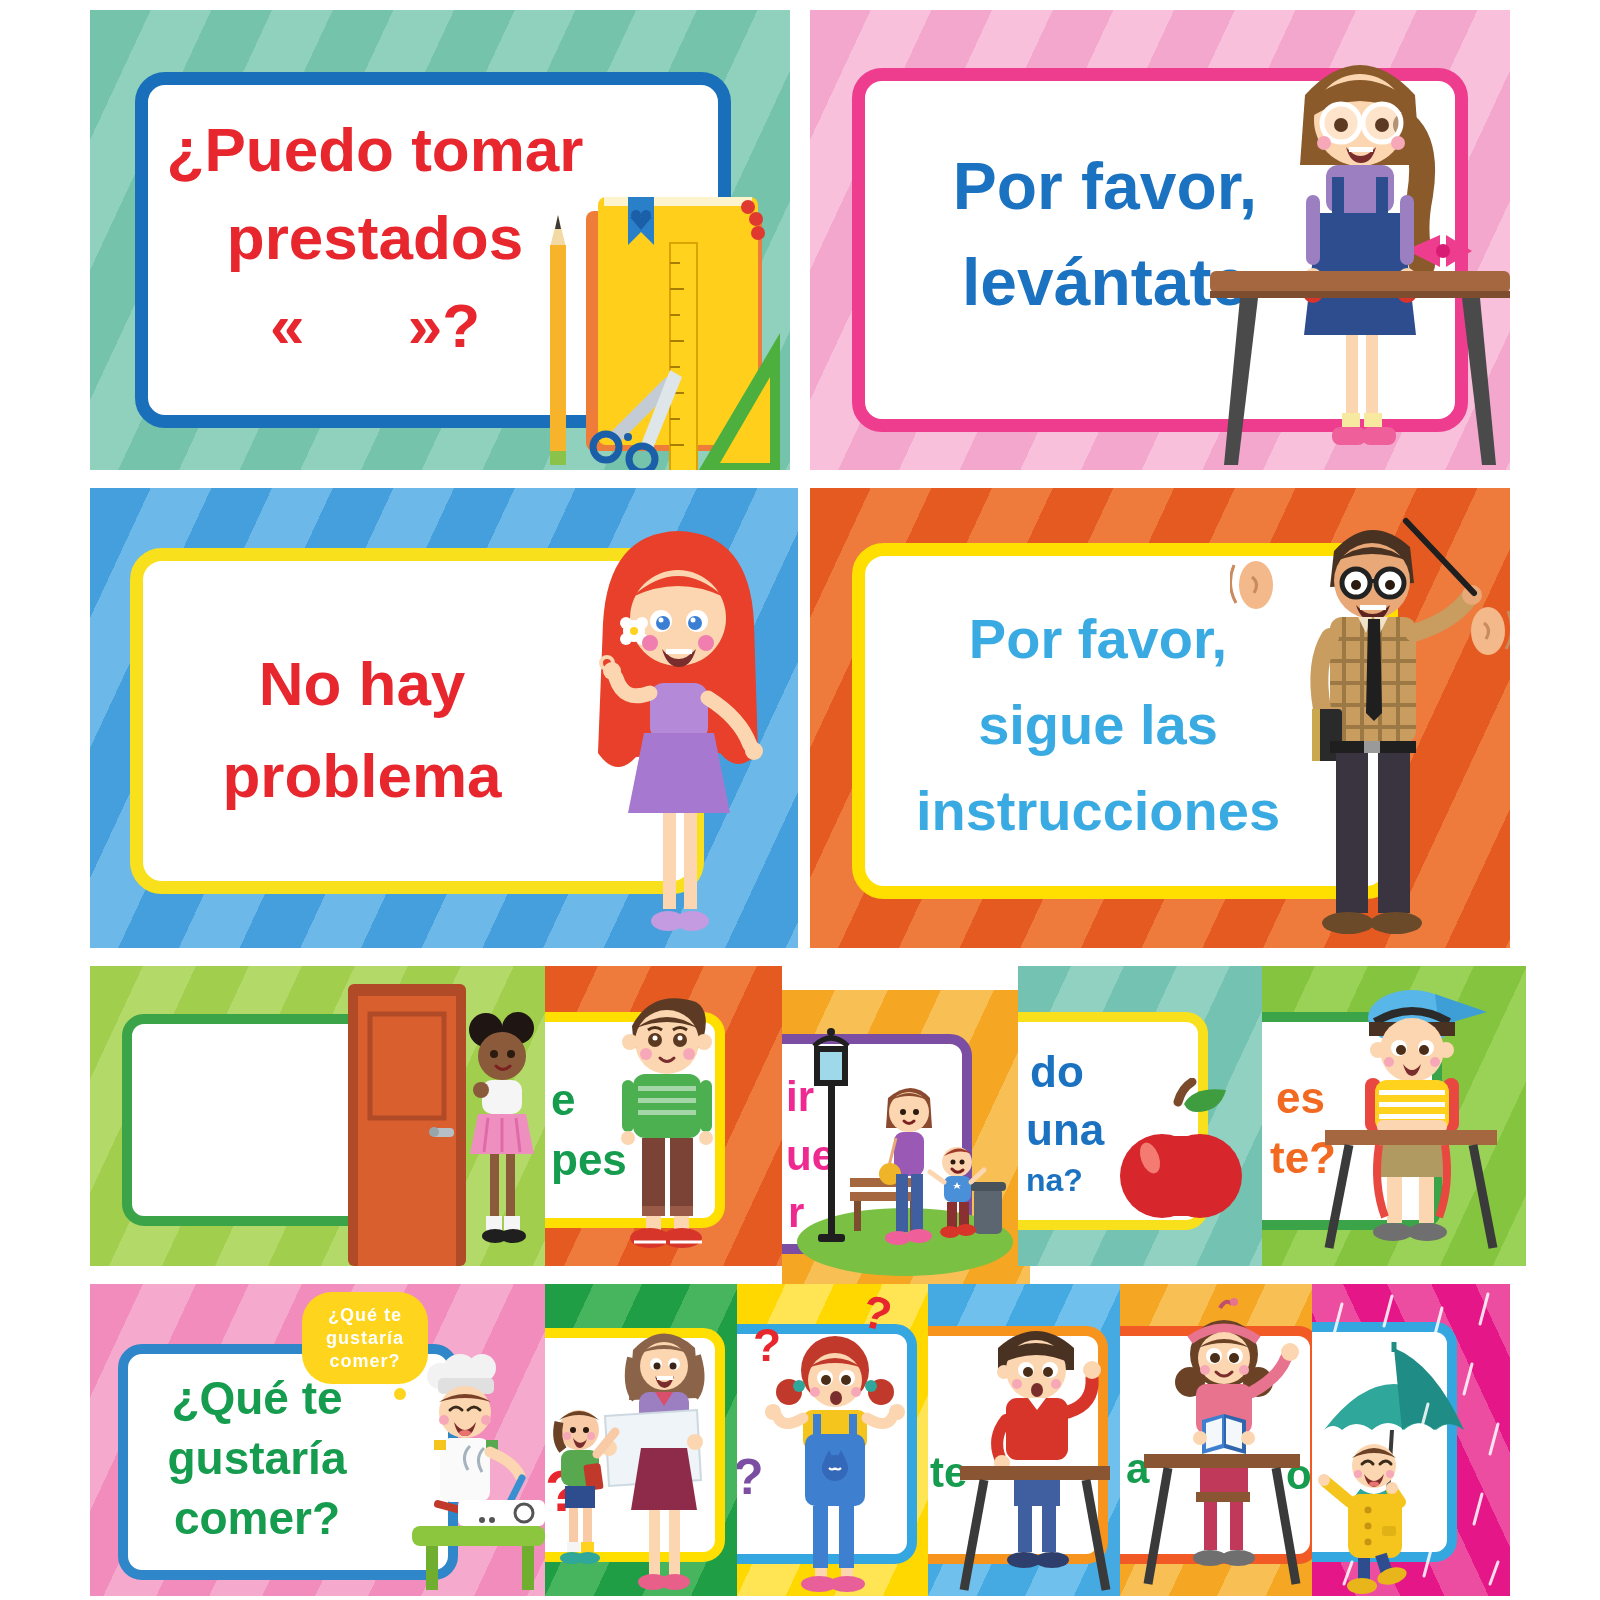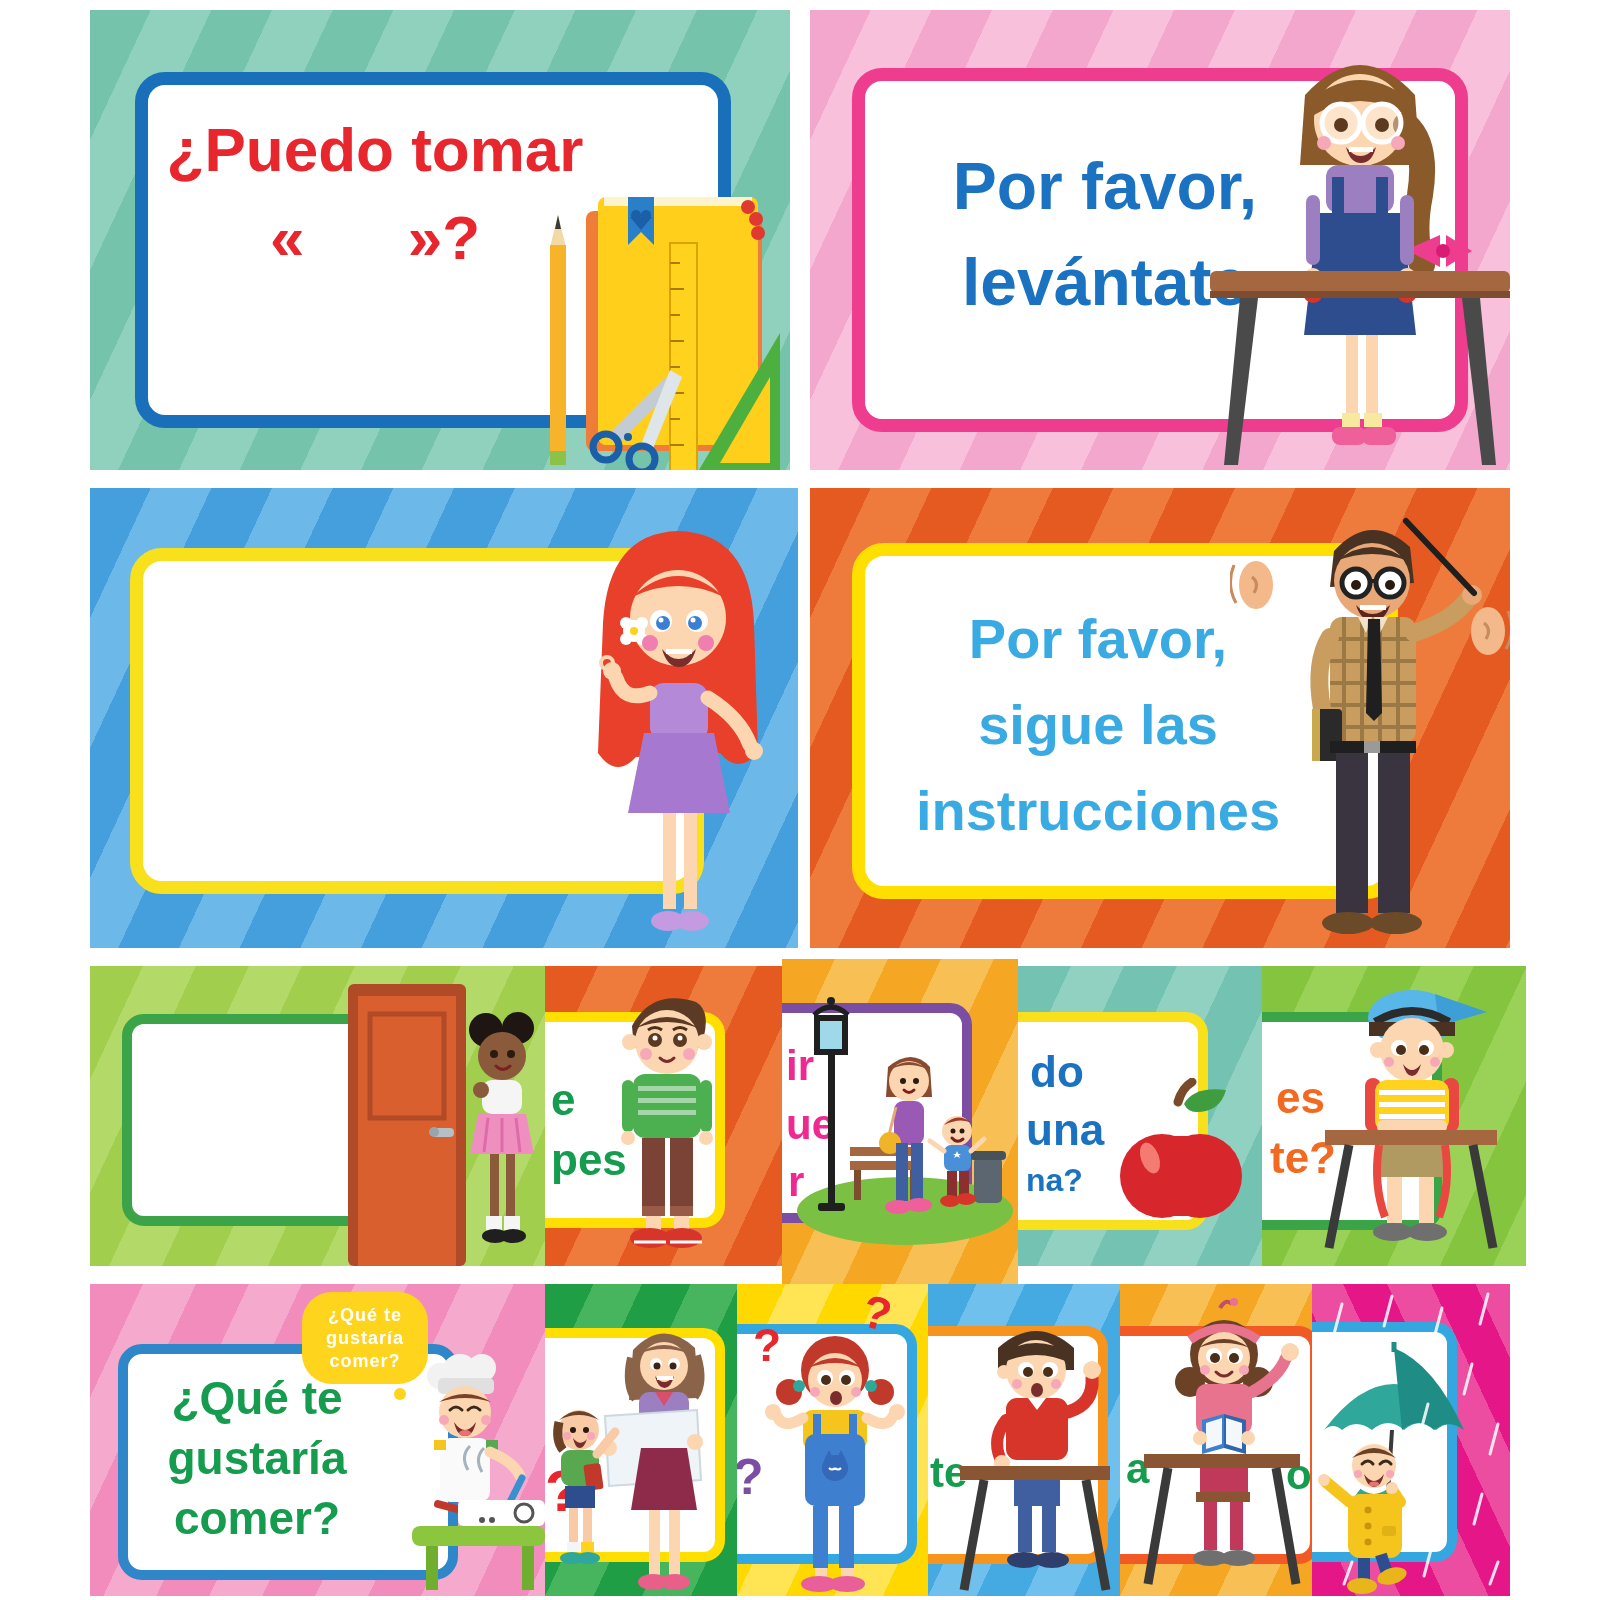--- a/index.html
+++ b/index.html
@@ -34,21 +34,21 @@
   .bubble .ctext{position:static;color:#ffffff;font-size:18px;line-height:23px;letter-spacing:1px;}
   .bubble-tail{position:absolute;background:#ffd41d;border-radius:50%;}
 </style>
 </head>
 <body>
 
 <div id="board">
 
   <div class="card c-r1c1" style="left:90px;top:10px;width:700px;height:460px;">
     <div class="panel" style="left:45px;top:62px;width:570px;height:330px;border-width:13px;border-color:#1a6fba;border-radius:30px;"></div>
-    <div class="ctext" style="left:70px;top:96px;width:430px;font-size:62px;line-height:88px;color:#e8262d;"><div>¿Puedo tomar</div><div>«      »?</div></div>
+    <div class="ctext" style="left:70px;top:96px;width:430px;font-size:62px;line-height:88px;color:#e8262d;"><div>¿Puedo tomar</div><div>prestados</div><div>«      »?</div></div>
     <svg style="left:430px;top:175px;" width="260" height="290" viewBox="0 0 260 290">
       <polygon points="30,62 46,62 38,30" fill="#f3d9a4"></polygon>
         <polygon points="35,44 41,44 38,30" fill="#3a3a3a"></polygon>
       <rect x="30" y="60" width="16" height="208" fill="#f7b32a"></rect>
         <rect x="30" y="266" width="16" height="14" fill="#8bc34a"></rect>
       <rect x="66" y="26" width="176" height="240" rx="8" fill="#ef7d3a"></rect>
       <rect x="78" y="12" width="160" height="248" rx="8" fill="#ffcf1c"></rect>
       <rect x="84" y="12" width="148" height="9" fill="#fdf3cd"></rect>
       <circle cx="228" cy="22" r="7" fill="#e0392f"></circle>
         <circle cx="236" cy="34" r="7" fill="#e0392f"></circle>
@@ -116,20 +116,21 @@
         <rect x="156" y="300" width="12" height="80" fill="#fcd6b0"></rect>
       <rect x="132" y="378" width="18" height="14" fill="#f7e9a0"></rect>
         <rect x="154" y="378" width="18" height="14" fill="#f7e9a0"></rect>
       <rect x="122" y="392" width="34" height="18" rx="8" fill="#ef5f9a"></rect>
         <rect x="152" y="392" width="34" height="18" rx="8" fill="#ef5f9a"></rect>
     </svg>
   </div>
 
   <div class="card c-r2c1" style="left:90px;top:488px;width:708px;height:460px;">
     <div class="panel" style="left:40px;top:60px;width:548px;height:320px;border-width:13px;border-color:#f8e11c;border-radius:32px;"></div>
+    <div class="ctext" style="left:72px;top:150px;width:400px;font-size:62px;line-height:92px;color:#e8262d;"><div>No hay</div><div>problema</div></div>
     <svg style="left:468px;top:25px;" width="240" height="435" viewBox="0 0 240 435">
       <path d="M45,110 Q50,20 120,18 Q192,20 196,110 L200,240 Q180,262 162,240 L78,244 Q58,266 40,240 Z" fill="#e8402a"></path>
       <circle cx="120" cy="105" r="48" fill="#fcd6b0"></circle>
       <path d="M74,84 Q120,42 166,84 Q120,62 74,84 Z" fill="#e8402a"></path>
       <circle cx="76" cy="118" r="11" fill="#ffffff"></circle>
         <circle cx="76" cy="118" r="4" fill="#ffd21e"></circle>
       <circle cx="68" cy="110" r="6" fill="#ffffff"></circle>
         <circle cx="84" cy="110" r="6" fill="#ffffff"></circle>
         <circle cx="68" cy="126" r="6" fill="#ffffff"></circle>
         <circle cx="84" cy="126" r="6" fill="#ffffff"></circle>
@@ -268,21 +269,21 @@
       <rect x="42" y="222" width="23" height="10" fill="#9a5a48"></rect>
         <rect x="70" y="222" width="23" height="10" fill="#9a5a48"></rect>
       <rect x="46" y="232" width="15" height="14" fill="#fcd6b0"></rect>
         <rect x="74" y="232" width="15" height="14" fill="#fcd6b0"></rect>
       <ellipse cx="50" cy="254" rx="20" ry="10" fill="#d8352a"></ellipse>
         <ellipse cx="82" cy="254" rx="20" ry="10" fill="#d8352a"></ellipse>
       <path d="M34,258 h32 M70,258 h32" stroke="#ffffff" stroke-width="3"></path>
     </svg>
   </div>
 
-  <div class="card c-r3c3" style="left:782px;top:959px;width:236px;height:328px;">
+  <div class="card c-r3c3" style="left:782px;top:990px;width:236px;height:328px;padding-left:12px;">
     <div class="panel" style="left:-330px;top:44px;width:500px;height:200px;border-width:10px;border-color:#7b4ea3;border-radius:22px;"></div>
     <div class="frag" style="left:4px;top:86px;font-size:42px;color:#ee2a90;">ir</div>
     <div class="frag" style="left:4px;top:145px;font-size:42px;color:#ee2a90;">ue</div>
     <div class="frag" style="left:6px;top:202px;font-size:42px;color:#ee2a90;">r</div>
     <svg style="left:10px;top:30px;" width="226" height="260" viewBox="0 0 226 260">
       <ellipse cx="113" cy="222" rx="108" ry="34" fill="#7ac143"></ellipse>
       <rect x="36" y="34" width="7" height="186" fill="#1f1f1f"></rect>
         <rect x="26" y="214" width="27" height="8" rx="3" fill="#1f1f1f"></rect>
       <rect x="22" y="26" width="34" height="40" fill="#1f1f1f"></rect>
         <rect x="28" y="32" width="22" height="28" fill="#9fd8e8"></rect>

